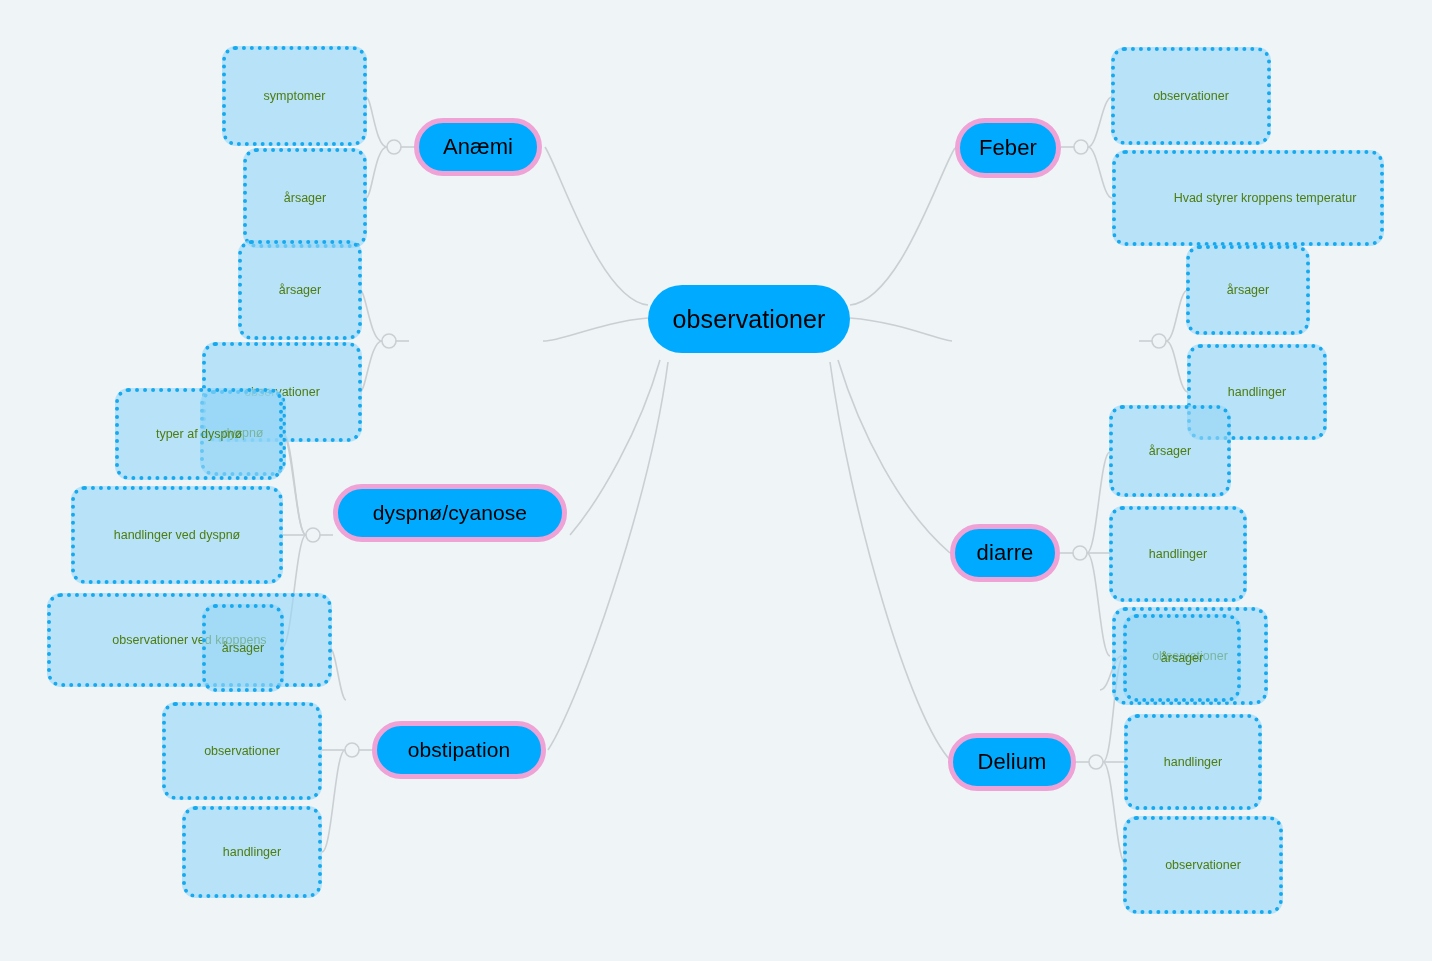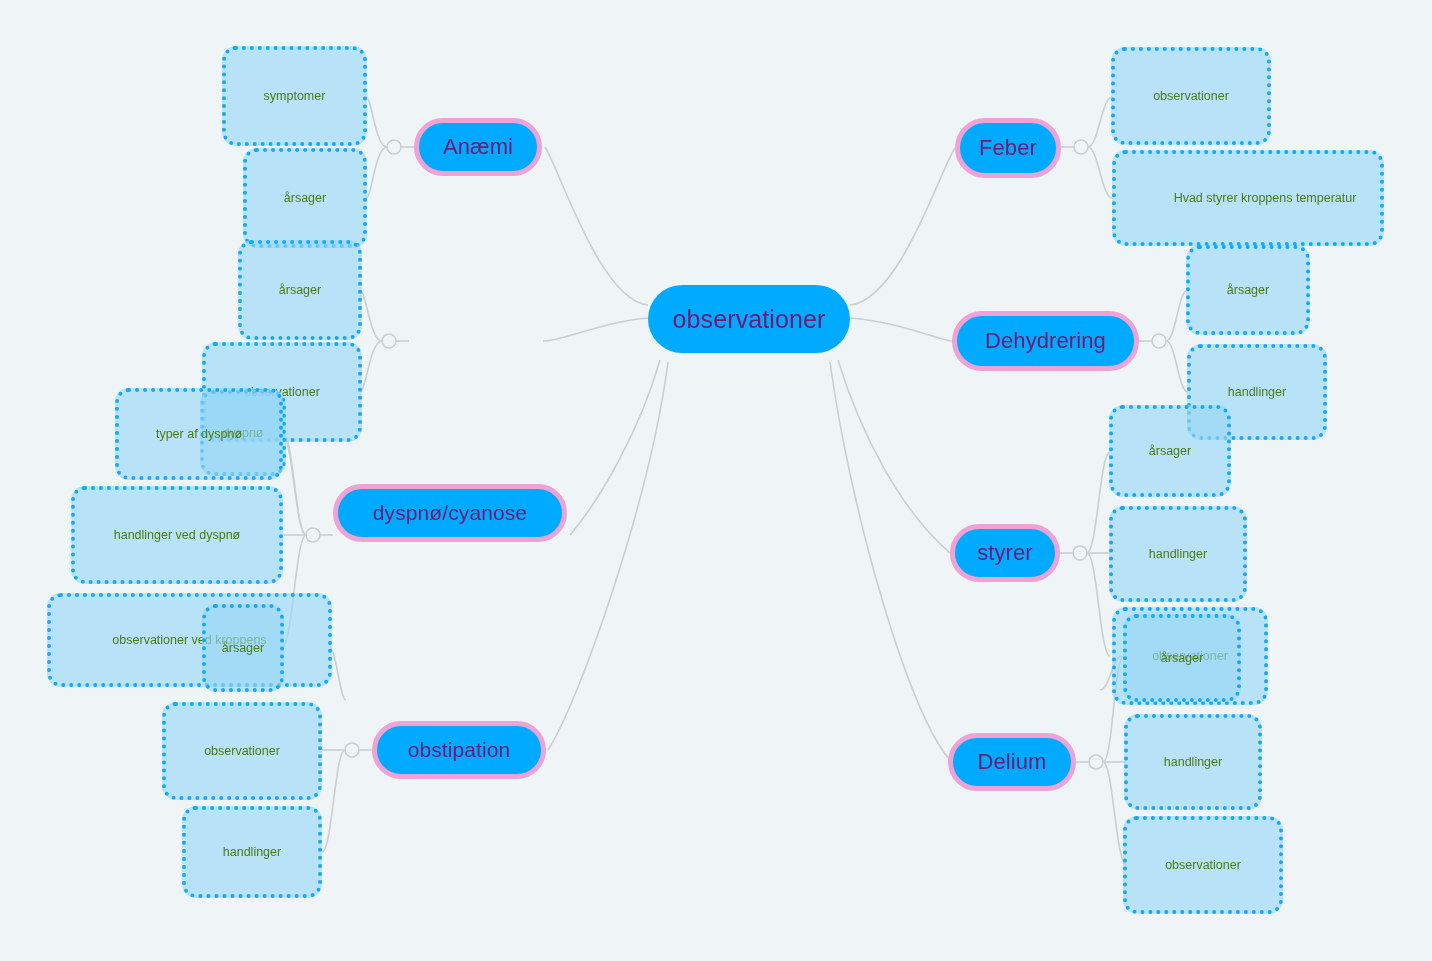--- a/index.html
+++ b/index.html
@@ -13,21 +13,21 @@
   #canvas{position:absolute;inset:0;width:1432px;height:961px;}
   svg.links{position:absolute;left:0;top:0;width:1432px;height:961px;pointer-events:none;}
   svg.links path{fill:none;stroke:#c9cfd2;stroke-width:1.6;}
   svg.links circle.joint{fill:#eff4f7;stroke:#c9cfd2;stroke-width:1.6;}
 
   .node{
     position:absolute;
     box-sizing:border-box;
     display:flex;align-items:center;justify-content:center;
     text-align:center;
-    color:#701a75;
+    color:#000000;
     line-height:1.15;
     user-select:none;
   }
   
   .root{
     background:#00abff;
     border-radius:46px;
     font-size:25px;
     letter-spacing:.1px;
   }
@@ -161,25 +161,22 @@
   <div class="node topic small" style="left:333px;top:484px;width:234px;height:58px;">
     <span>dyspnø/cyanose</span>
   </div>
   <div class="node topic small" style="left:372px;top:721px;width:174px;height:58px;">
     <span>obstipation</span>
   </div>
 
   <div class="node topic" style="left:955px;top:118px;width:106px;height:60px;">
     <span>Feber</span>
   </div>
-  <div class="node topic" style="left:952px;top:311px;width:187px;height:60px;">
-    <span>Dehydrering</span>
-  </div>
   <div class="node topic" style="left:950px;top:524px;width:110px;height:58px;">
-    <span>styrer</span>
+    <span>diarre</span>
   </div>
   <div class="node topic" style="left:948px;top:733px;width:128px;height:58px;">
     <span>Delium</span>
   </div>
 
   <div class="node leaf" style="left:1111px;top:47px;width:160px;height:98px;">
     <span>observationer</span>
   </div>
   <div class="node leaf" style="left:1112px;top:150px;width:272px;height:96px;padding-left:44px;">
     <span>Hvad styrer kroppens temperatur</span>

